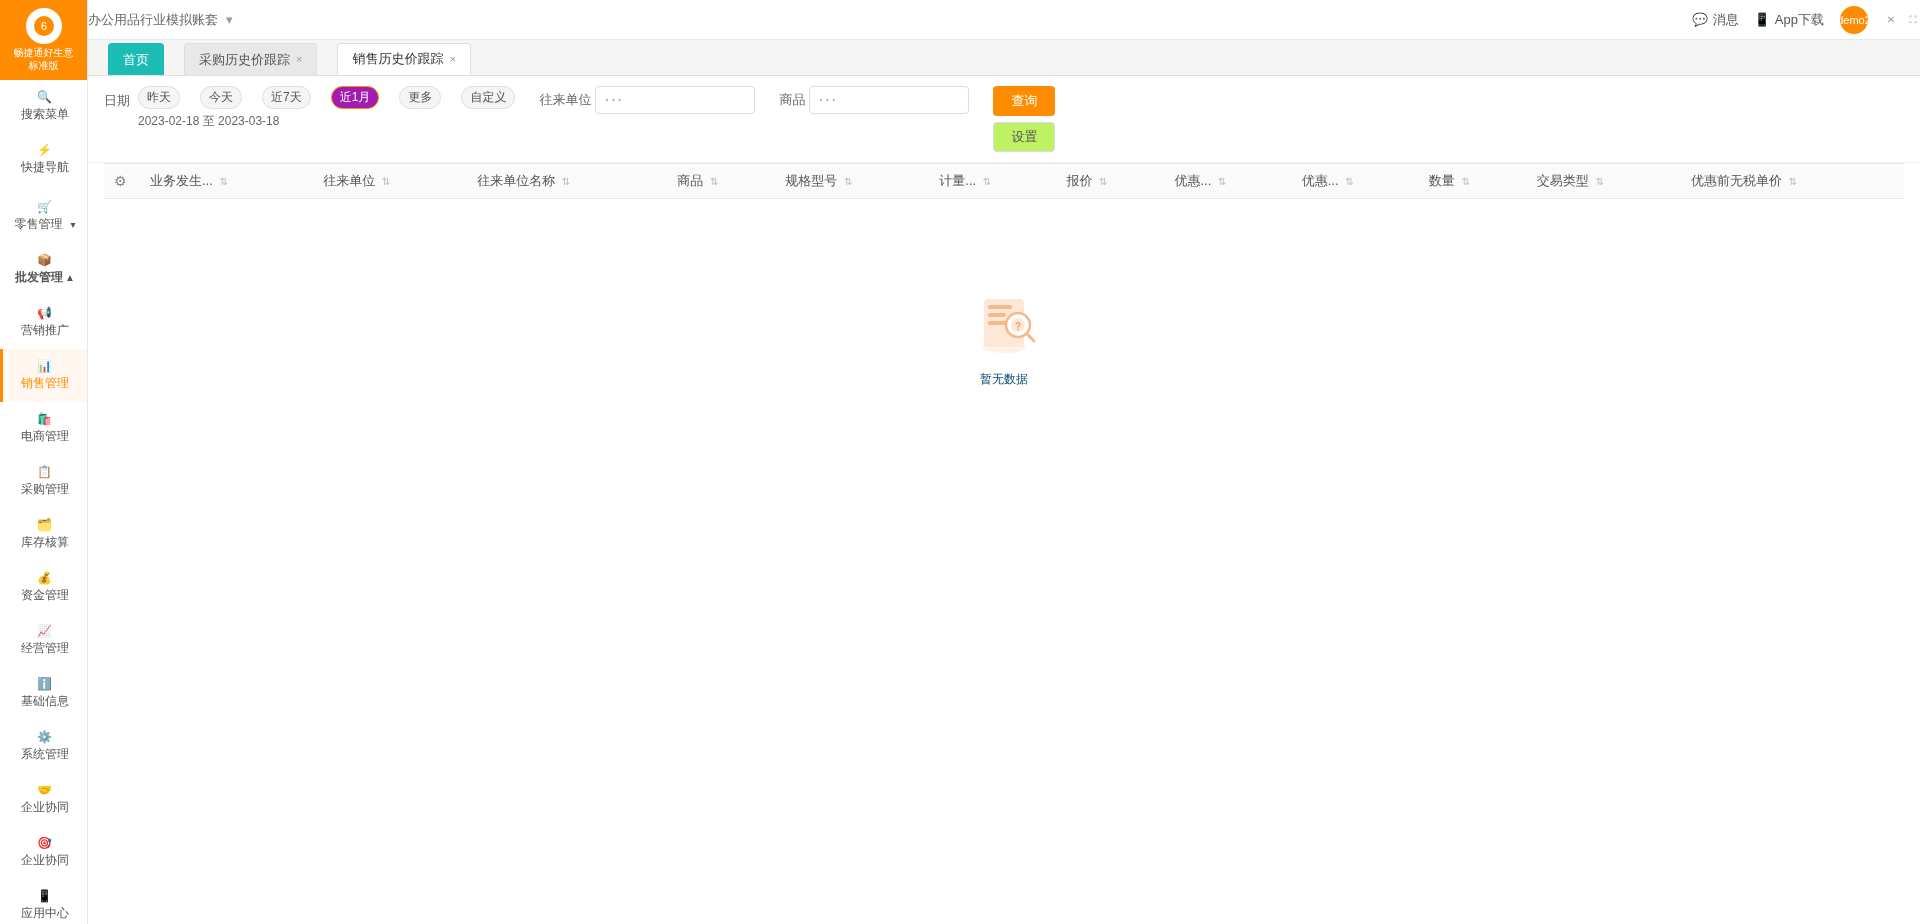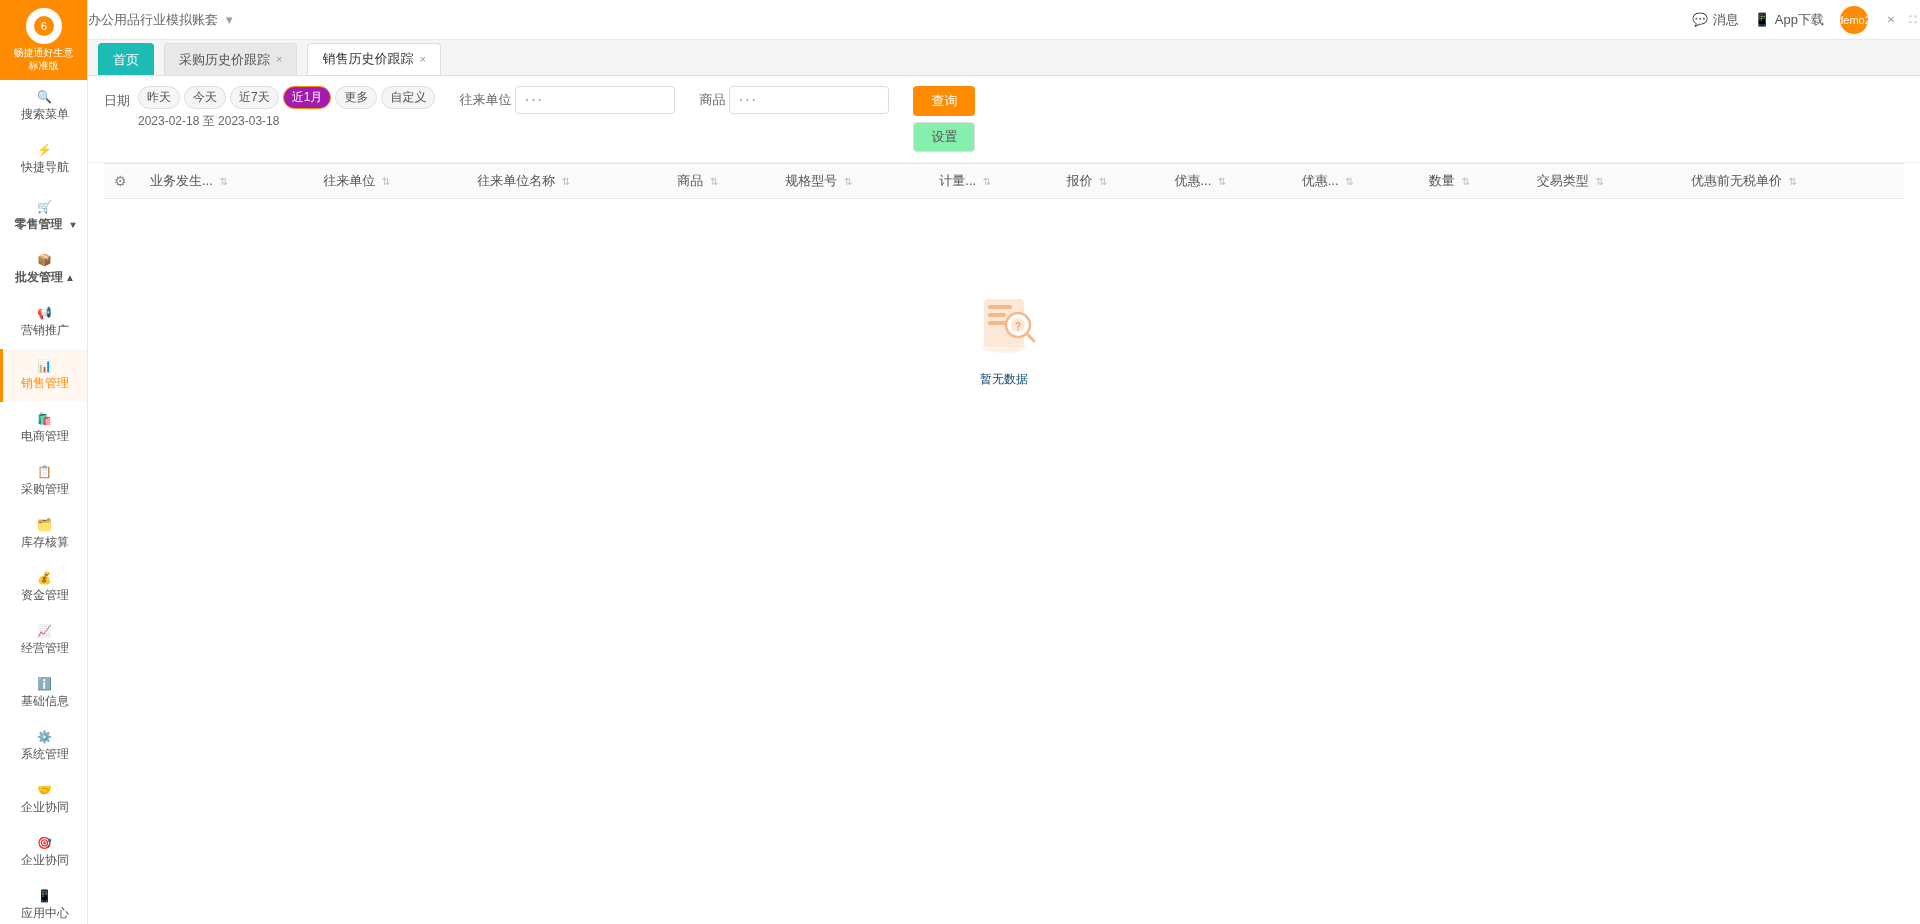--- a/index.html
+++ b/index.html
@@ -25,53 +25,53 @@
     
     .top-bar { height: 40px; background: #fff; border-bottom: 1px solid #e8e8e8; display: flex; align-items: center; padding: 0 0; justify-content: space-between; gap: 44px; }
     .top-bar-left { display: flex; align-items: center; gap: 8px; }
     .app-title { font-size: 13px; color: #666; }
     .top-bar-right { display: flex; align-items: center; gap: 16px; }
     .top-bar-btn { display: flex; align-items: center; gap: 4px; color: #555; font-size: 13px; cursor: pointer; }
     .avatar { width: 28px; height: 28px; border-radius: 50%; background: #ff8c00; display: flex; align-items: center; justify-content: center; color: #fff; font-size: 12px; cursor: pointer; overflow: hidden; }
 
     
     .tabs-bar { height: 36px; background: #f5f5f5; display: flex; align-items: flex-end; border-bottom: 1px solid #e0e0e0; }
-    .tab { display: flex; align-items: center; gap: 6px; padding: 0 14px; height: 32px; background: #e8e8e8; border-radius: 4px 4px 0 0; margin-left: 10px; cursor: pointer; font-size: 13px; color: #555; border: 1px solid #ddd; border-bottom: none; }
+    .tab { display: flex; align-items: center; gap: 6px; padding: 0 14px; height: 32px; background: #e8e8e8; border-radius: 4px 4px 0 0; margin-left: 20px; cursor: pointer; font-size: 13px; color: #555; border: 1px solid #ddd; border-bottom: none; }
     .tab.active { background: #fff; color: #333; border-bottom: 1px solid #fff; z-index: 1; }
     .tab.home { background: #1cbbb4; color: #fff; border-color: #1cbbb4; }
     .tab-close { font-size: 11px; color: #999; cursor: pointer; line-height: 1; }
 
     
     .page-content { flex: 1; background: #fff; overflow: auto; padding: 0; }
 
     
     .page-header { padding: 12px 16px 8px; display: flex; align-items: center; justify-content: space-between; border-bottom: 1px solid #f0f0f0; }
     .page-title { font-size: 16px; font-weight: 600; color: #333; }
     .page-header-actions { display: flex; align-items: center; gap: 12px; }
     .header-action-btn { display: flex; align-items: center; gap: 3px; color: #555; font-size: 13px; cursor: pointer; }
     .only-last-checkbox { display: flex; align-items: center; gap: 4px; font-size: 13px; color: #555; cursor: pointer; }
     .checkbox-checked { width: 14px; height: 14px; background: #ff8c00; border: 1px solid #ff8c00; border-radius: 2px; display: flex; align-items: center; justify-content: center; color: #fff; font-size: 10px; }
 
     
     .filter-area { padding: 10px 16px; display: flex; align-items: flex-start; gap: 24px; border-bottom: 1px solid #f0f0f0; flex-wrap: wrap; }
     .filter-group { display: flex; align-items: flex-start; gap: 8px; }
     .filter-label { color: #666; font-size: 13px; white-space: nowrap; padding-top: 6px; }
     .filter-date-buttons { display: flex; flex-direction: column; gap: 4px; }
-    .filter-date-row1 { display: flex; align-items: flex-start; gap: 4px; }
+    .filter-date-row1 { display: flex; align-items: flex-start; gap: 20px; }
     .filter-date-row2 { font-size: 12px; color: #666; }
     .date-btn { padding: 2px 8px; border-radius: 12px; font-size: 12px; cursor: pointer; color: #555; background: #f5f5f5; border: 1px solid #ddd; }
     .date-btn.active { background: #a21caf; color: #fff; border-color: #ff8c00; }
 
     .filter-input-group { display: flex; align-items: center; gap: 4px; }
     .filter-field-label { font-size: 13px; color: #666; white-space: nowrap; }
     .filter-input { border: 1px solid #ddd; border-radius: 4px; padding: 4px 8px; font-size: 13px; color: #333; width: 160px; outline: none; cursor: pointer; display: flex; align-items: center; justify-content: space-between; height: 28px; }
     .filter-input-dots { color: #999; font-size: 16px; letter-spacing: 1px; }
 
     .query-btn { background: #ff8c00; color: #fff; border: none; border-radius: 4px; padding: 6px 18px; font-size: 13px; cursor: pointer; white-space: nowrap; }
-    .settings-btn { background: #86efac; color: #555; border: 1px solid #ddd; border-radius: 4px; padding: 5px 16px; font-size: 13px; cursor: pointer; white-space: nowrap; }
+    .settings-btn { background: #bef264; color: #555; border: 1px solid #ddd; border-radius: 4px; padding: 5px 16px; font-size: 13px; cursor: pointer; white-space: nowrap; }
 
     
     .table-area { padding: 0 16px; }
     .data-table { width: 100%; border-collapse: collapse; font-size: 13px; }
     .data-table th { background: #fafafa; border-bottom: 1px solid #e8e8e8; border-top: 1px solid #e8e8e8; padding: 8px 10px; text-align: left; color: #555; font-weight: normal; white-space: nowrap; cursor: pointer; }
     .data-table th .sort-arrows { font-size: 10px; color: #bbb; margin-left: 3px; }
     .table-settings-col { width: 36px; text-align: center; }
     .settings-gear { font-size: 14px; color: #888; cursor: pointer; }
 
     
@@ -104,21 +104,21 @@
     <span>🔍</span>
     <span class="sidebar-item-label">搜索菜单</span>
   </div>
   <div class="sidebar-item">
     <span>⚡</span>
     <span class="sidebar-item-label">快捷导航</span>
   </div>
   <div class="sidebar-divider"></div>
   <div class="sidebar-item">
     <span>🛒</span>
-    <span class="sidebar-item-label" style="display:flex;align-items:center;gap:8px;font-weight:bold;">
+    <span class="sidebar-item-label" style="display:flex;align-items:center;gap:8px;">
         <span>零售管理</span>
         <span class="arrow-icon">▾</span>
       </span>
   </div>
   <div class="sidebar-item">
     <span>📦</span>
     <span class="sidebar-item-label" style="display:flex;align-items:center;gap:2px;font-weight:bold;">
         <span>批发管理</span>
         <span class="arrow-icon">▲</span>
       </span>

